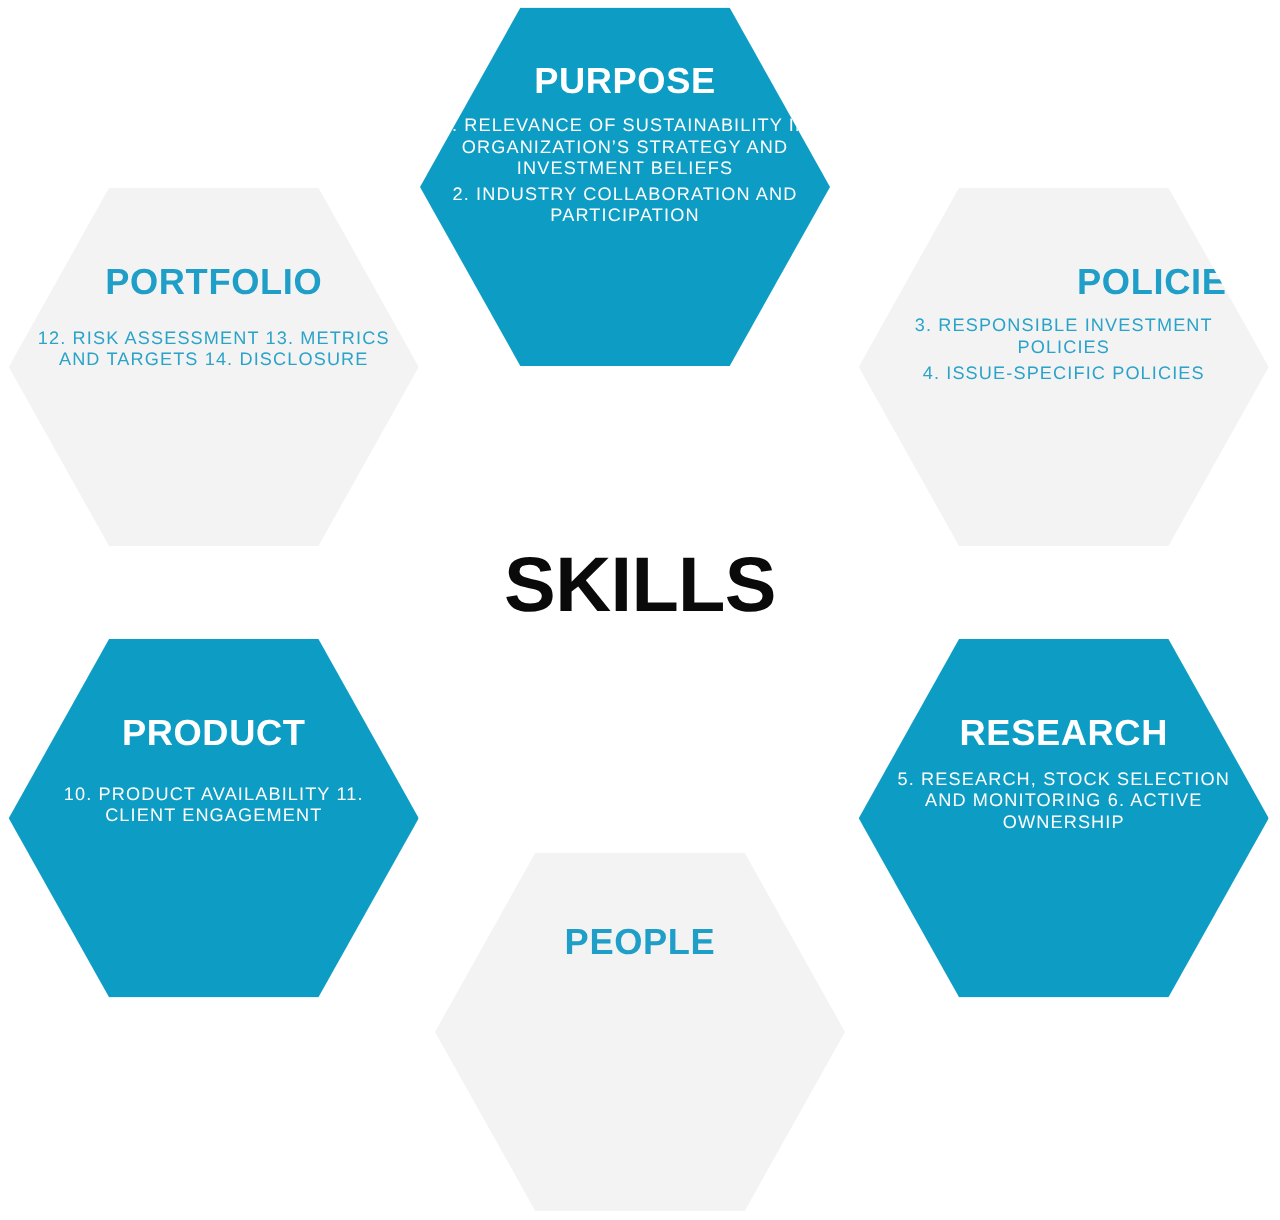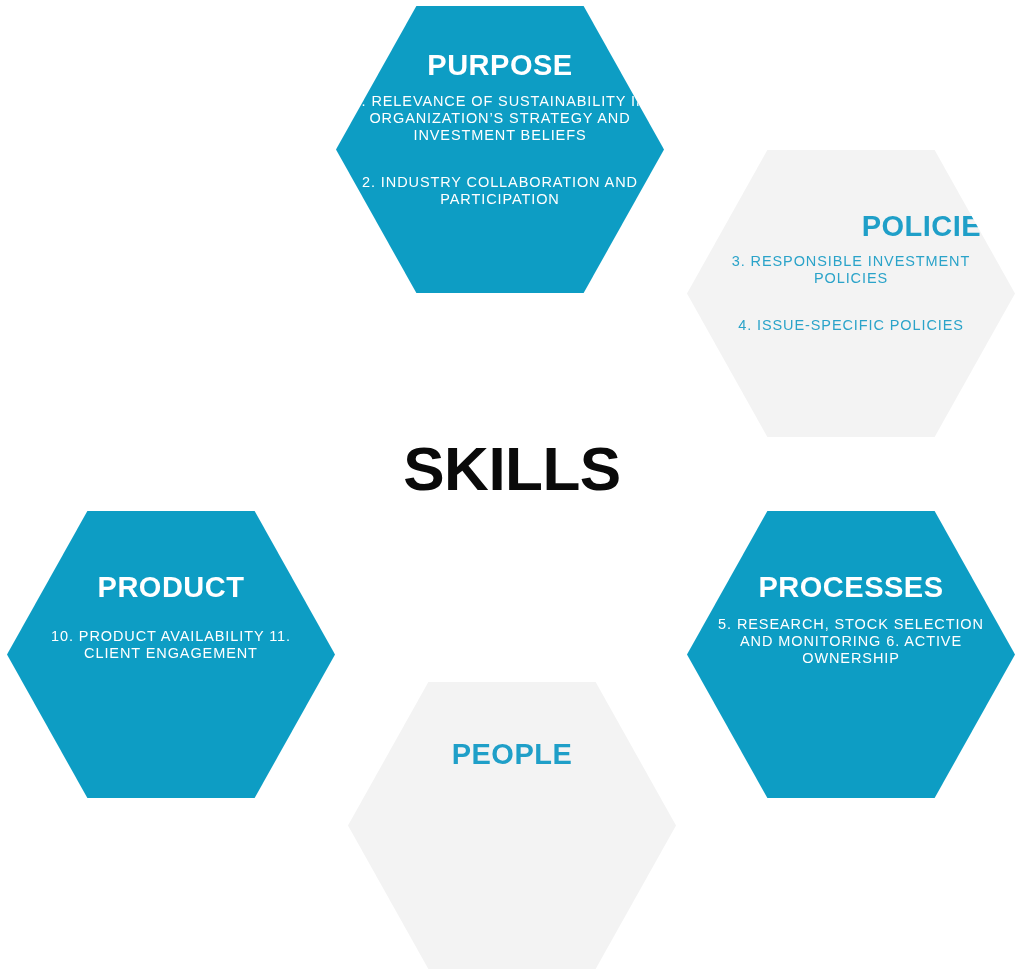--- a/index.html
+++ b/index.html
@@ -52,21 +52,21 @@
     margin-top: 14px;
     width: 100%;
   }
   .hex-group {
     font-size: 14.5px;
     line-height: 1.18;
     letter-spacing: 0.9px;
     font-weight: 500;
     margin-bottom: 0;
   }
-  .hex-group + .hex-group { margin-top: 30px; }
+  .hex-group + .hex-group { margin-top: 4px; }
   .hex.filled  .hex-group { color: #ffffff; }
   .hex.outline .hex-group { color: #2aa3c9; }
 
   
   #hex-purpose   { left: 336px; top:   6px; }
   #hex-purpose   .hex-title { margin-top: 45px; }
   #hex-purpose   .hex-items { margin-top: 13px; }
 
   #hex-policies  { left: 687px; top: 150px; align-items: flex-end; }
   #hex-policies  .hex-title { margin-top: 62px; }
@@ -117,33 +117,39 @@
 
   <div class="hex outline" id="hex-policies">
     <div class="hex-title">POLICIES</div>
     <div class="hex-items">
       <div class="hex-group">3. RESPONSIBLE INVESTMENT POLICIES</div>
       <div class="hex-group">4. ISSUE-SPECIFIC POLICIES</div>
     </div>
   </div>
 
   <div class="hex filled" id="hex-processes">
-    <div class="hex-title">PROCESSES</div>
+    <div class="hex-title">RESEARCH</div>
     <div class="hex-items">
       <div class="hex-group">5. RESEARCH, STOCK SELECTION AND MONITORING 6. ACTIVE OWNERSHIP</div>
     </div>
   </div>
 
   <div class="hex outline" id="hex-people">
     <div class="hex-title">PEOPLE</div>
   </div>
 
   <div class="hex filled" id="hex-product">
     <div class="hex-title">PRODUCT</div>
     <div class="hex-items">
       <div class="hex-group">10. PRODUCT AVAILABILITY 11. CLIENT ENGAGEMENT</div>
     </div>
   </div>
 
+  <div class="hex outline" id="hex-portfolio">
+    <div class="hex-title">PORTFOLIO</div>
+    <div class="hex-items">
+      <div class="hex-group">12. RISK ASSESSMENT 13. METRICS AND TARGETS 14. DISCLOSURE</div>
+    </div>
+  </div>
 
   <div id="center-word">SKILLS</div>
 
 </div>
 
 </body></html>

